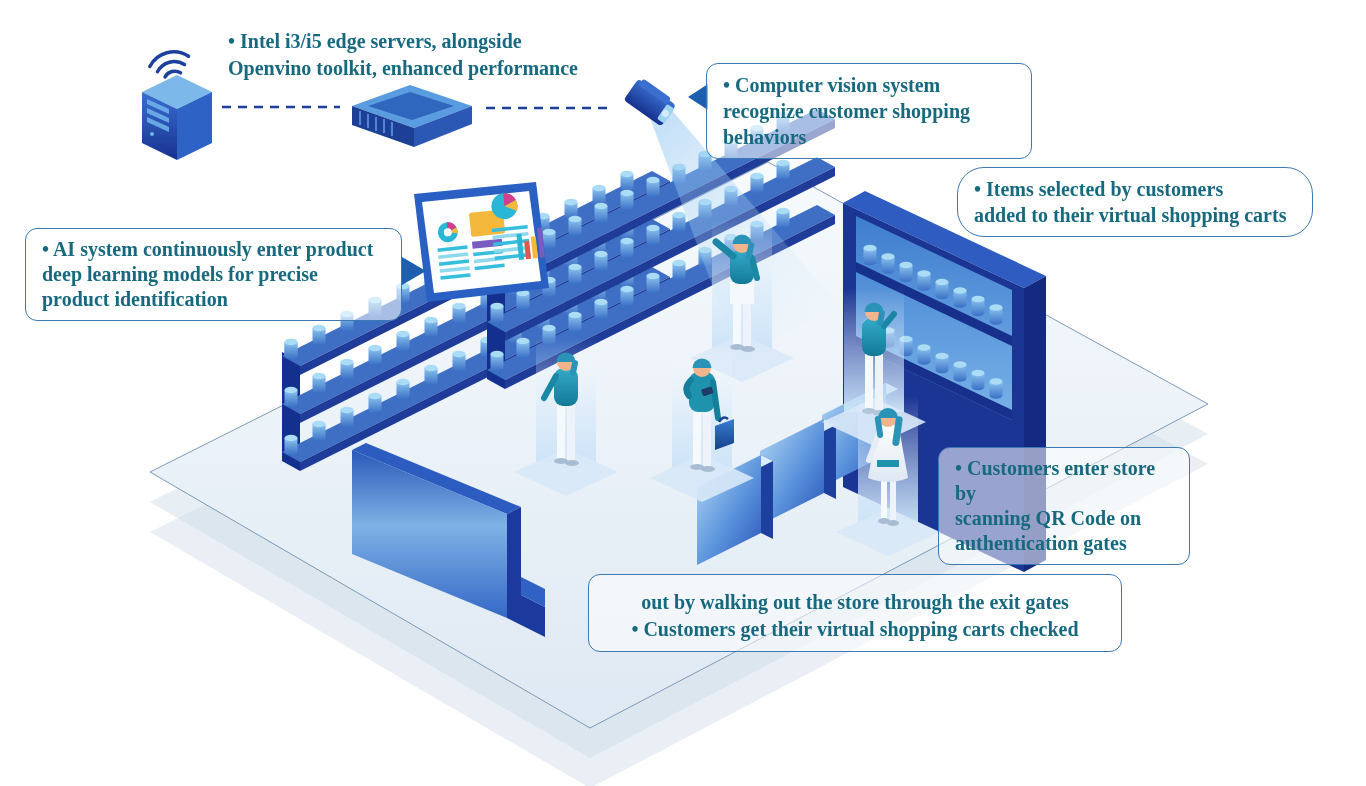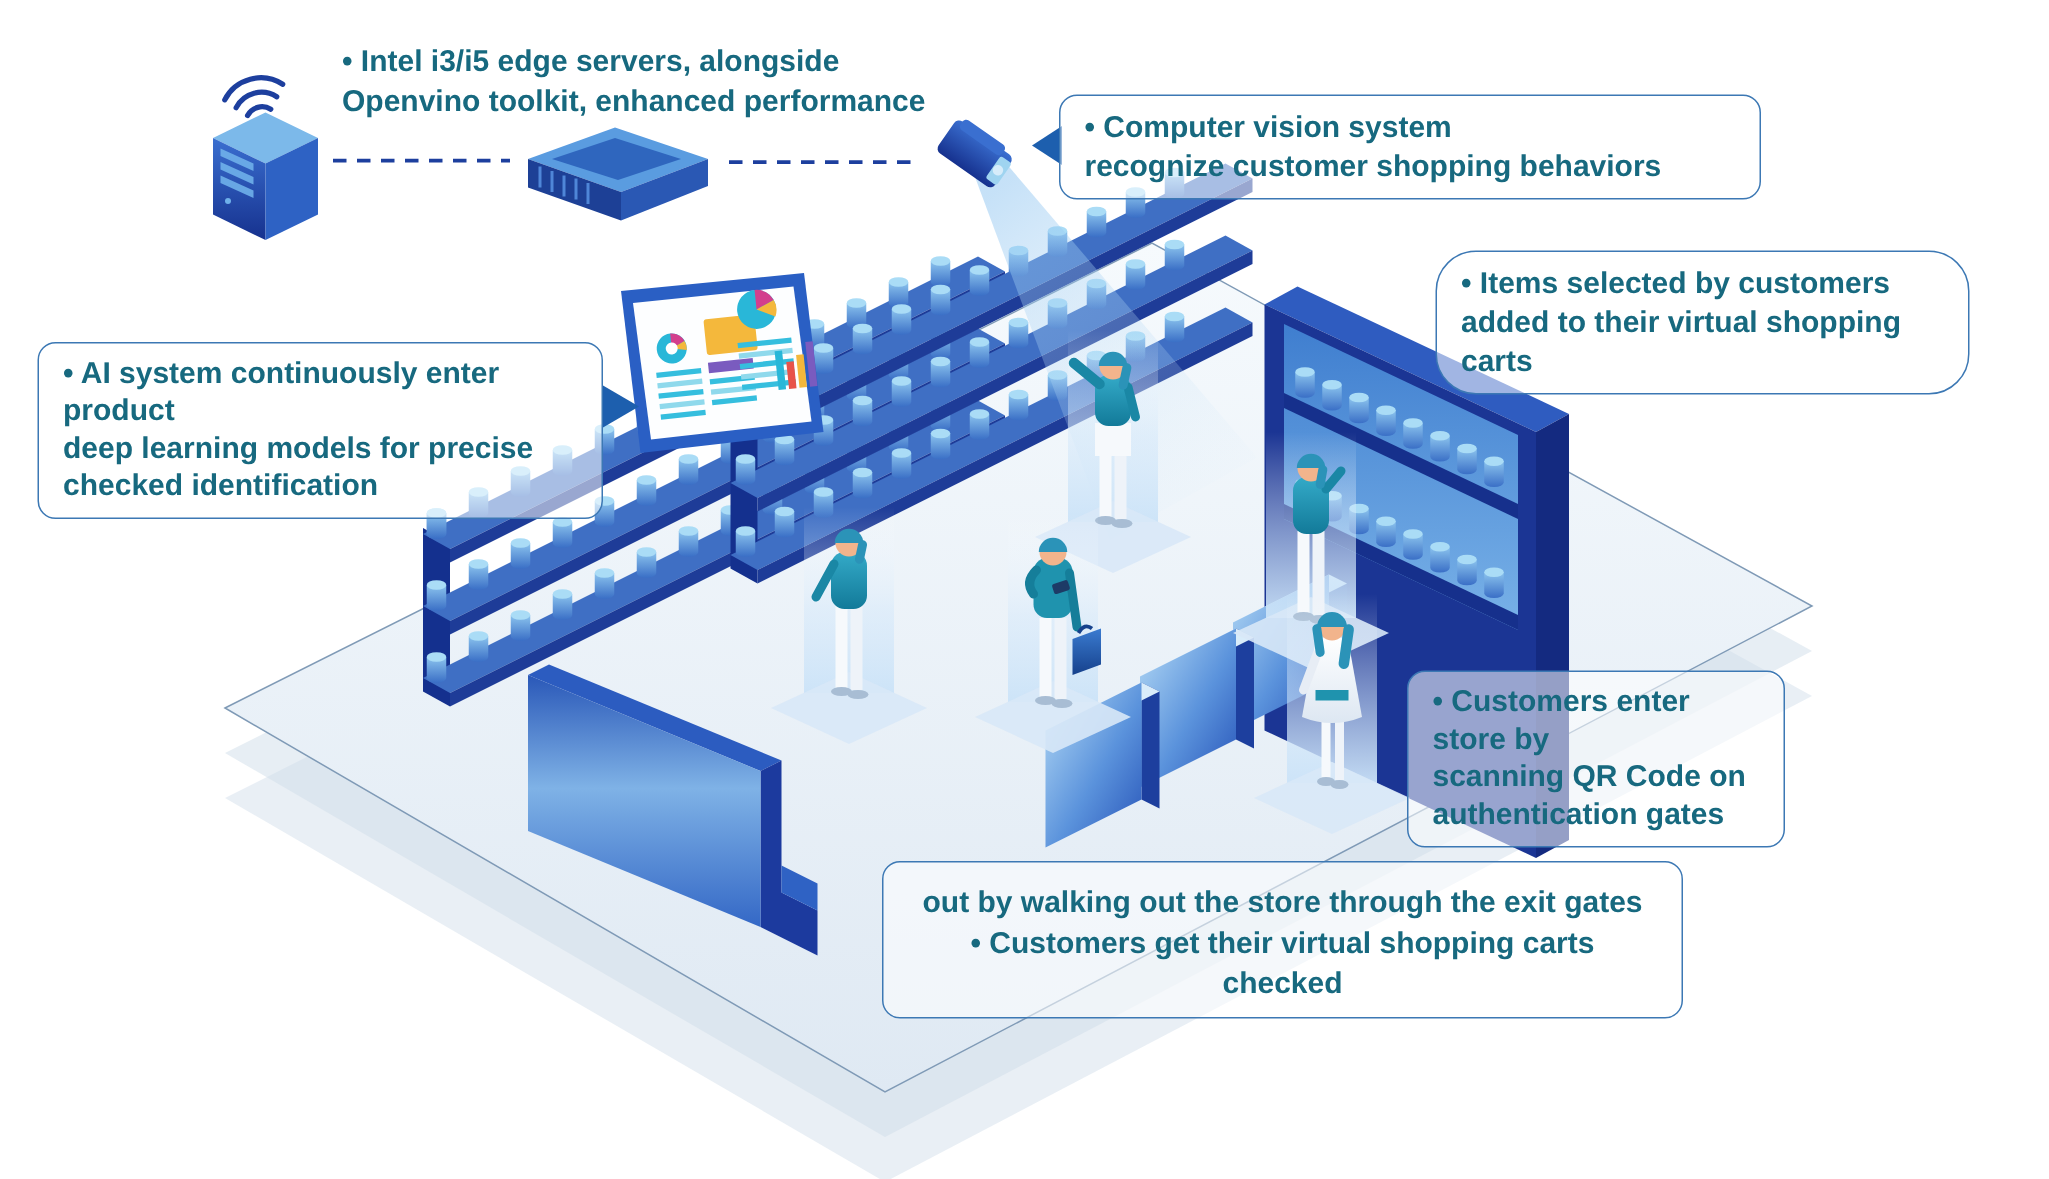--- a/index.html
+++ b/index.html
@@ -1,17 +1,17 @@
 <!DOCTYPE html>
 <html><head>
 <meta charset="utf-8">
 <style>
   html,body{margin:0;padding:0;background:#ffffff;}
   .canvas{position:relative;width:1366px;height:786px;background:#ffffff;overflow:hidden;
-          font-family:Liberation Sans, sans-serif;}
+          font-family:Liberation Serif, serif;}
   .scene{position:absolute;left:0;top:0;}
   .callout{position:absolute;border:1.6px solid #3c78b4;border-radius:12px;
            background:rgba(255,255,255,0.55);color:#17697f;font-weight:bold;
            font-size:20px;line-height:26px;padding:8px 16px;box-sizing:border-box;}
   .note{position:absolute;color:#17697f;font-weight:bold;font-size:20px;line-height:27px;}
   .center{text-align:center;}
 </style>
 </head>
 <body>
 
@@ -390,34 +390,34 @@
 
   <polygon points="688,97 708,84 708,110" fill="#1d5fae"></polygon>
   <polygon points="426,271 402,257 402,285" fill="#1d5fae"></polygon>
 </svg>
 
 <div class="note" style="left:228px;top:28px;width:400px;">
   <div>• Intel i3/i5 edge servers, alongside</div>
   <div>Openvino toolkit, enhanced performance</div>
 </div>
 
-<div class="callout" style="left:706px;top:63px;width:468px;">
+<div class="callout" style="left:706px;top:63px;width:326px;">
   <div>• Computer vision system</div>
   <div>recognize customer shopping behaviors</div>
 </div>
 
 <div class="callout" style="left:957px;top:167px;width:356px;border-radius:27px;">
   <div>• Items selected by customers</div>
   <div>added to their virtual shopping carts</div>
 </div>
 
 <div class="callout" style="left:25px;top:228px;width:377px;line-height:25px;">
   <div>• AI system continuously enter product</div>
   <div>deep learning models for precise</div>
-  <div>checked identification</div>
+  <div>product identification</div>
 </div>
 
 <div class="callout" style="left:938px;top:447px;width:252px;line-height:25px;">
   <div>• Customers enter store by</div>
   <div>scanning QR Code on</div>
   <div>authentication gates</div>
 </div>
 
 <div class="callout center" style="left:588px;top:574px;width:534px;padding-top:14px;line-height:27px;">
   <div>out by walking out the store through the exit gates</div>

